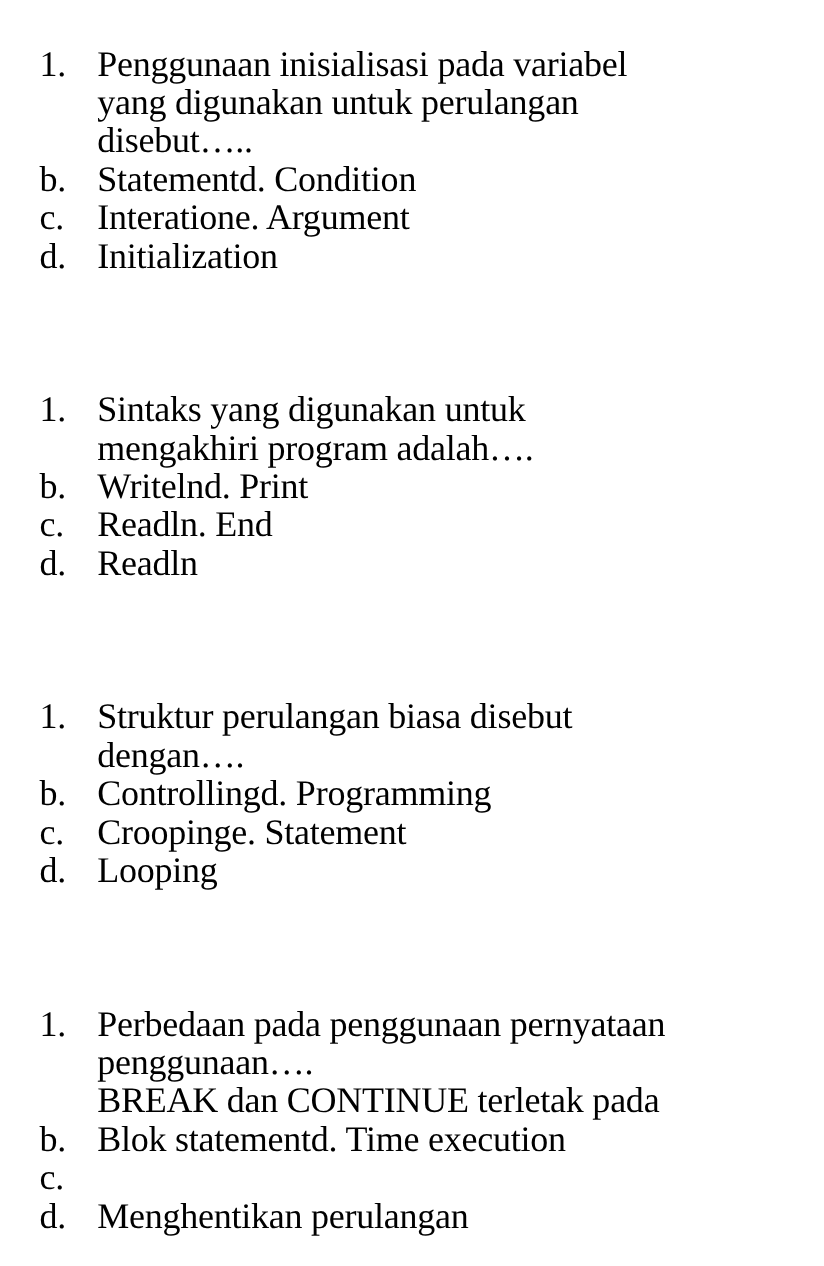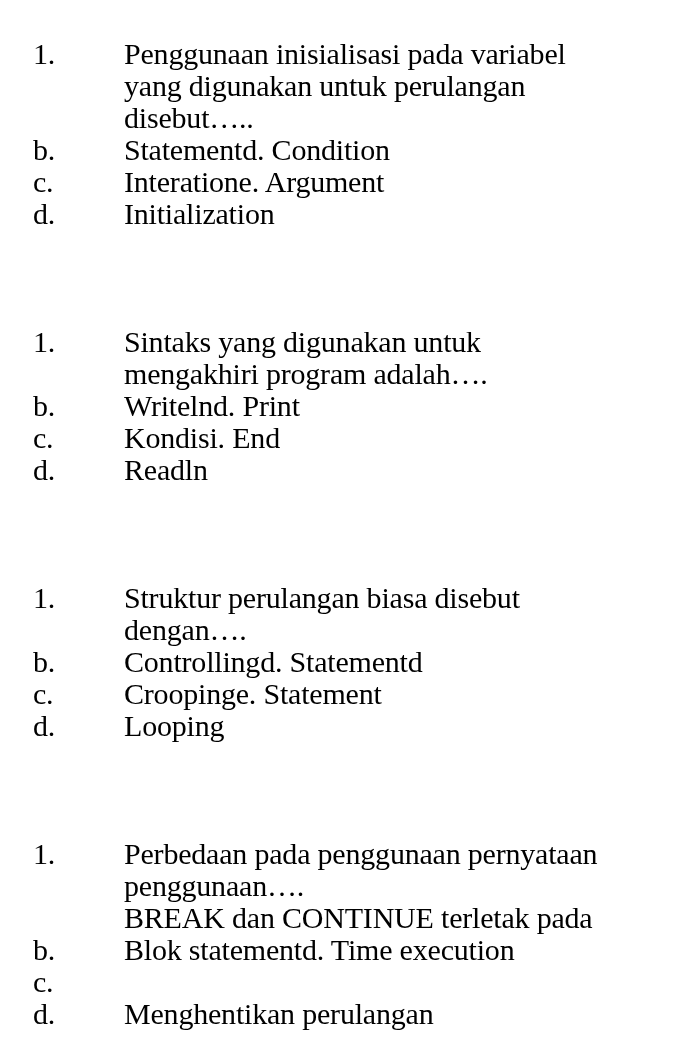--- a/index.html
+++ b/index.html
@@ -34,21 +34,20 @@
       letter-spacing: -0.2px;
     }
     .marker {
       width: 48px;
       padding-left: 33px;
       flex: none;
     }
     .text {
       flex: 1;
       padding-right: 4px;
-      margin-left: 43px;
     }
     .gap {
       height: 96px;
     }
   </style>
 </head>
 <body>
 
 <div class="page">
 
@@ -89,42 +88,42 @@
     <div class="line">
       <span class="marker"></span>
       <span class="text">mengakhiri program adalah….</span>
     </div>
     <div class="line">
       <span class="marker">b.</span>
       <span class="text">Writelnd. Print</span>
     </div>
     <div class="line">
       <span class="marker">c.</span>
-      <span class="text">Kondisi. End</span>
+      <span class="text">Readln. End</span>
     </div>
     <div class="line">
       <span class="marker">d.</span>
       <span class="text">Readln</span>
     </div>
   </div>
 
   <div class="gap"></div>
 
   <div class="question">
     <div class="line">
       <span class="marker">1.</span>
       <span class="text">Struktur perulangan biasa disebut</span>
     </div>
     <div class="line">
       <span class="marker"></span>
       <span class="text">dengan….</span>
     </div>
     <div class="line">
       <span class="marker">b.</span>
-      <span class="text">Controllingd. Statementd</span>
+      <span class="text">Controllingd. Programming</span>
     </div>
     <div class="line">
       <span class="marker">c.</span>
       <span class="text">Croopinge. Statement</span>
     </div>
     <div class="line">
       <span class="marker">d.</span>
       <span class="text">Looping</span>
     </div>
   </div>

